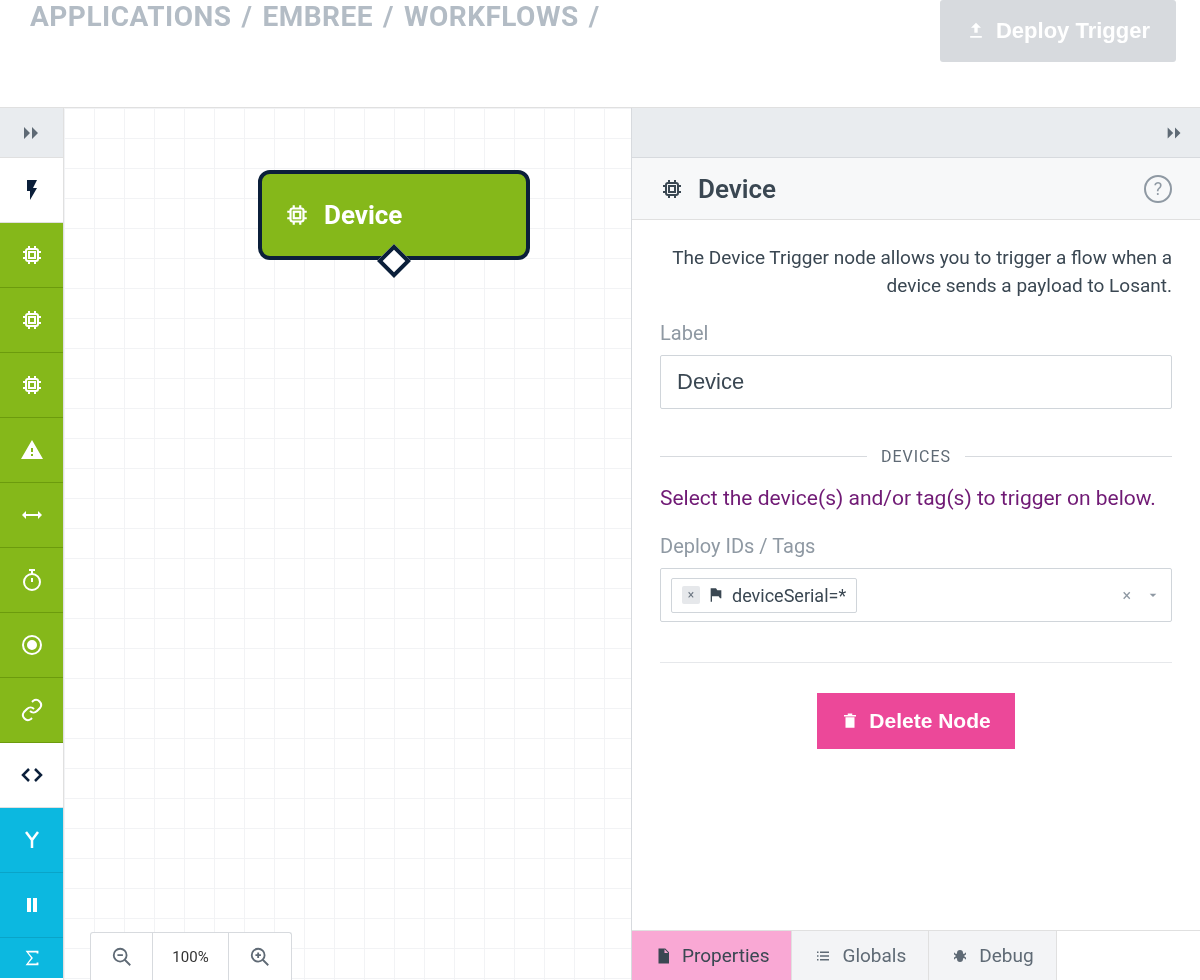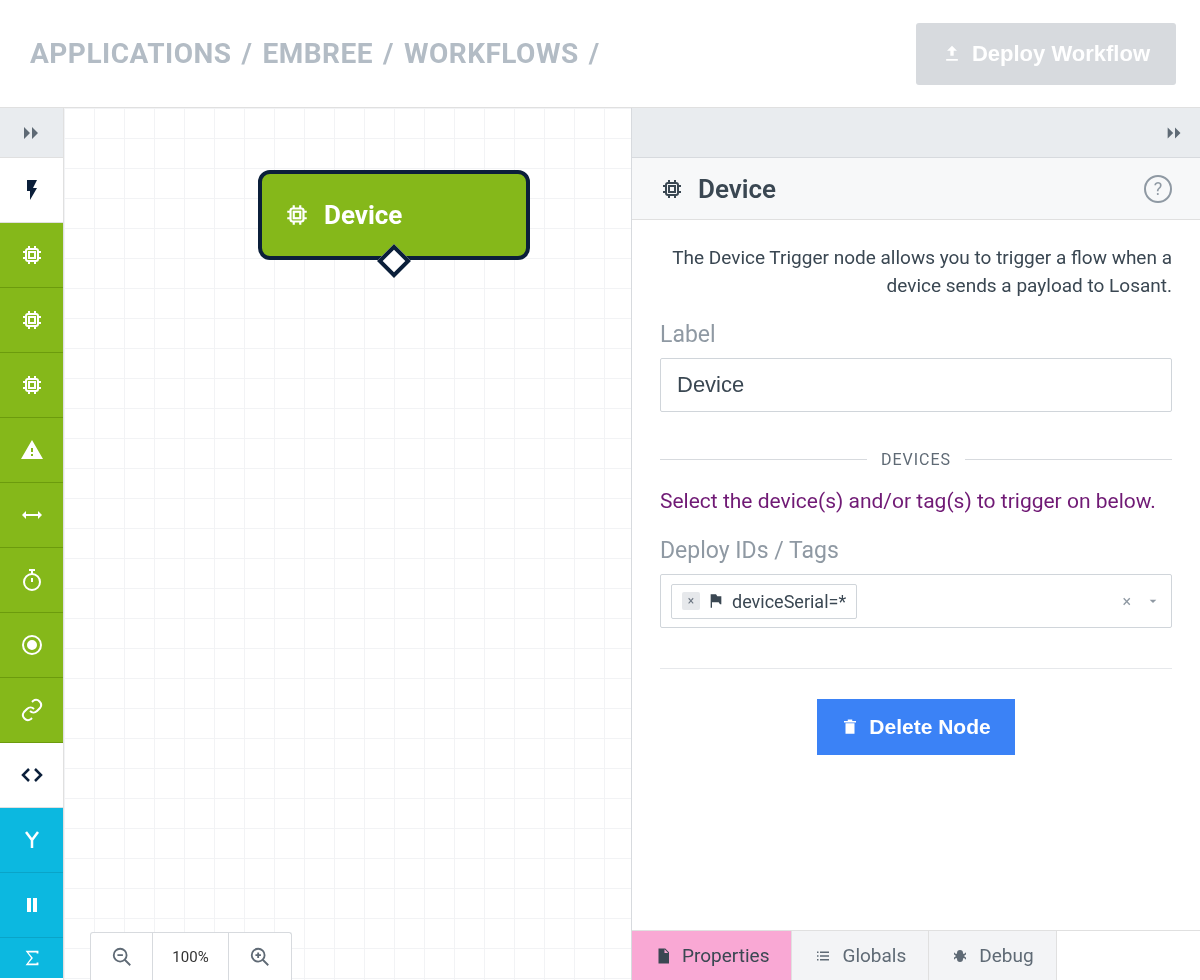--- a/index.html
+++ b/index.html
@@ -1,19 +1,19 @@
 <!DOCTYPE html>
 <html><head>
 <meta charset="utf-8">
 <style>
   * { box-sizing: border-box; margin: 0; padding: 0; }
   html, body { width: 1200px; height: 980px; font-family: -apple-system, BlinkMacSystemFont, "Segoe UI", Roboto, "Helvetica Neue", Arial, sans-serif; overflow: hidden; background:#fff; }
   
   
-  .header { height: 108px; display:flex; align-items:center; justify-content:space-between; padding: 0 24px 0 30px; border-bottom:1px solid #e0e0e0; }
+  .header { height: 108px; display:flex; align-items:flex-start; justify-content:space-between; padding: 0 24px 0 30px; border-bottom:1px solid #e0e0e0; }
   .breadcrumbs { font-size: 28px; font-weight:700; letter-spacing:0.5px; color:#0b1f3a; display:flex; gap:10px; align-items:center;}
   .breadcrumbs .crumb { color:#b3bcc5; text-transform:uppercase; cursor:pointer;}
   .breadcrumbs .sep { color:#b3bcc5; }
   .breadcrumbs .current { color:#0b1f3a; text-transform:uppercase;}
   .deploy-btn { background:#d7dade; color:#ffffff; font-size:22px; font-weight:700; padding:18px 26px; border:none; border-radius:3px; display:flex; align-items:center; gap:10px; cursor:pointer;}
   .deploy-btn svg { fill:#ffffff; }
 
   
   .main { display:flex; height:calc(100% - 108px); }
   .left-tools { width:64px; background:#fff; border-right:1px solid #e0e0e0; display:flex; flex-direction:column;}
@@ -39,34 +39,34 @@
   .zoom-controls .zbtn:last-child { border-right:none;}
 
   
   .right-panel { width:568px; background:#fff; display:flex; flex-direction:column; position:relative;}
   .panel-collapse { height:50px; background:#e9ecef; border-bottom:1px solid #d7dade; display:flex; align-items:center; justify-content:flex-end; padding-right:14px; color:#5f6a75;}
   .panel-header { height:62px; padding:0 28px; display:flex; align-items:center; justify-content:space-between; border-bottom:1px solid #e0e0e0; background:#f7f8f9;}
   .panel-header-left { display:flex; align-items:center; gap:14px; font-size:26px; font-weight:600; color:#3a4752;}
   .help-circle { width:28px; height:28px; border:2px solid #8f99a3; border-radius:50%; display:flex; align-items:center; justify-content:center; color:#8f99a3; font-size:18px; cursor:pointer;}
   .panel-body { padding:24px 28px; overflow:auto; flex:1;}
   .panel-desc { font-size:19px; color:#3a4752; line-height:1.45; margin-bottom:22px;text-align:right;}
-  .field-label { font-size:23px; color:#8f99a3; margin-bottom:10px;}
+  .field-label { font-size:20px; color:#8f99a3; margin-bottom:10px;}
   .text-input { width:100%; height:54px; border:1px solid #d0d5da; padding:0 16px; font-size:22px; color:#3a4752; border-radius:2px;}
   .section-divider { display:flex; align-items:center; gap:14px; margin:38px 0 20px;}
   .section-divider .line { flex:1; height:1px; background:#d7dade;}
   .section-divider .title { font-size:16px; letter-spacing:1px; color:#5f6a75;}
   .section-help { font-size:21px; color:#701a75; margin-bottom:24px;}
   .tag-input { border:1px solid #d0d5da; min-height:54px; display:flex; align-items:center; padding:6px 10px; gap:8px; border-radius:2px; position:relative;}
   .tag-chip { display:flex; align-items:center; gap:8px; background:#fff; border:1px solid #d0d5da; padding:6px 10px; font-size:18px; color:#3a4752; border-radius:2px;}
   .tag-chip .x { width:18px; height:18px; background:#e6e8eb; color:#6a7480; font-size:12px; display:flex; align-items:center; justify-content:center; border-radius:2px; cursor:pointer;}
   .tag-input .tail { margin-left:auto; display:flex; align-items:center; gap:14px; color:#8f99a3;}
   .tag-input .tail .clear { cursor:pointer; font-size:16px;}
   .tag-input .tail .caret { cursor:pointer;}
   .hr { height:1px; background:#e6e8eb; margin:40px 0 30px;}
-  .delete-btn { display:flex; align-items:center; gap:10px; background:#3b82f6; color:#fff; border:none; font-size:21px; font-weight:700; padding:16px 24px; margin:0 auto; cursor:pointer;}
+  .delete-btn { display:flex; align-items:center; gap:10px; background:#ec4899; color:#fff; border:none; font-size:21px; font-weight:700; padding:16px 24px; margin:0 auto; cursor:pointer;}
   .bottom-tabs { height:50px; border-top:1px solid #e0e0e0; display:flex;}
   .btab { flex:0 0 auto; padding:0 22px; display:flex; align-items:center; gap:10px; font-size:19px; color:#3a4752; cursor:pointer; border-right:1px solid #e0e0e0;}
   .btab.active { background:#f9a8d4; }
   .btab.inactive { background:#f3f4f6; color:#5f6a75;}
   .btab svg { width:18px; height:18px; }
 </style>
 </head>
 <body>
 
 <div class="header">
@@ -75,21 +75,21 @@
     <span class="sep">/</span>
     <span class="crumb">EMBREE</span>
     <span class="sep">/</span>
     <span class="crumb">WORKFLOWS</span>
     <span class="sep">/</span>
   </div>
   <button class="deploy-btn">
     <svg width="20" height="20" viewBox="0 0 24 24">
         <path d="M5 20h14v-2H5v2zM12 2L6 8h4v6h4V8h4l-6-6z"></path>
       </svg>
-    <span>Deploy Workflow</span>
+    <span>Deploy Trigger</span>
   </button>
 </div>
 
 <div class="main">
 
   <div class="left-tools">
     <div class="tool collapse">
       <svg viewBox="0 0 24 24" fill="currentColor">
           <path d="M4 6l6 6-6 6V6zm8 0l6 6-6 6V6z"></path>
         </svg>

